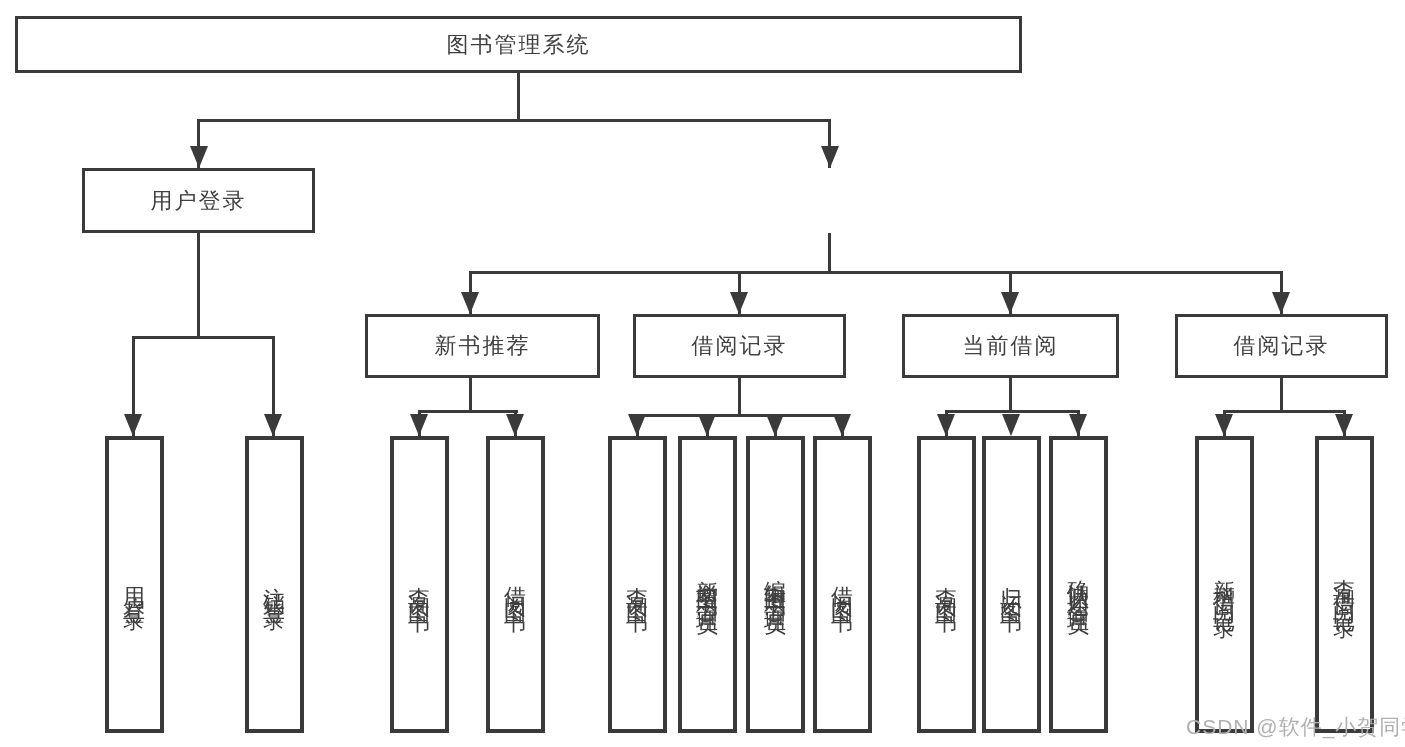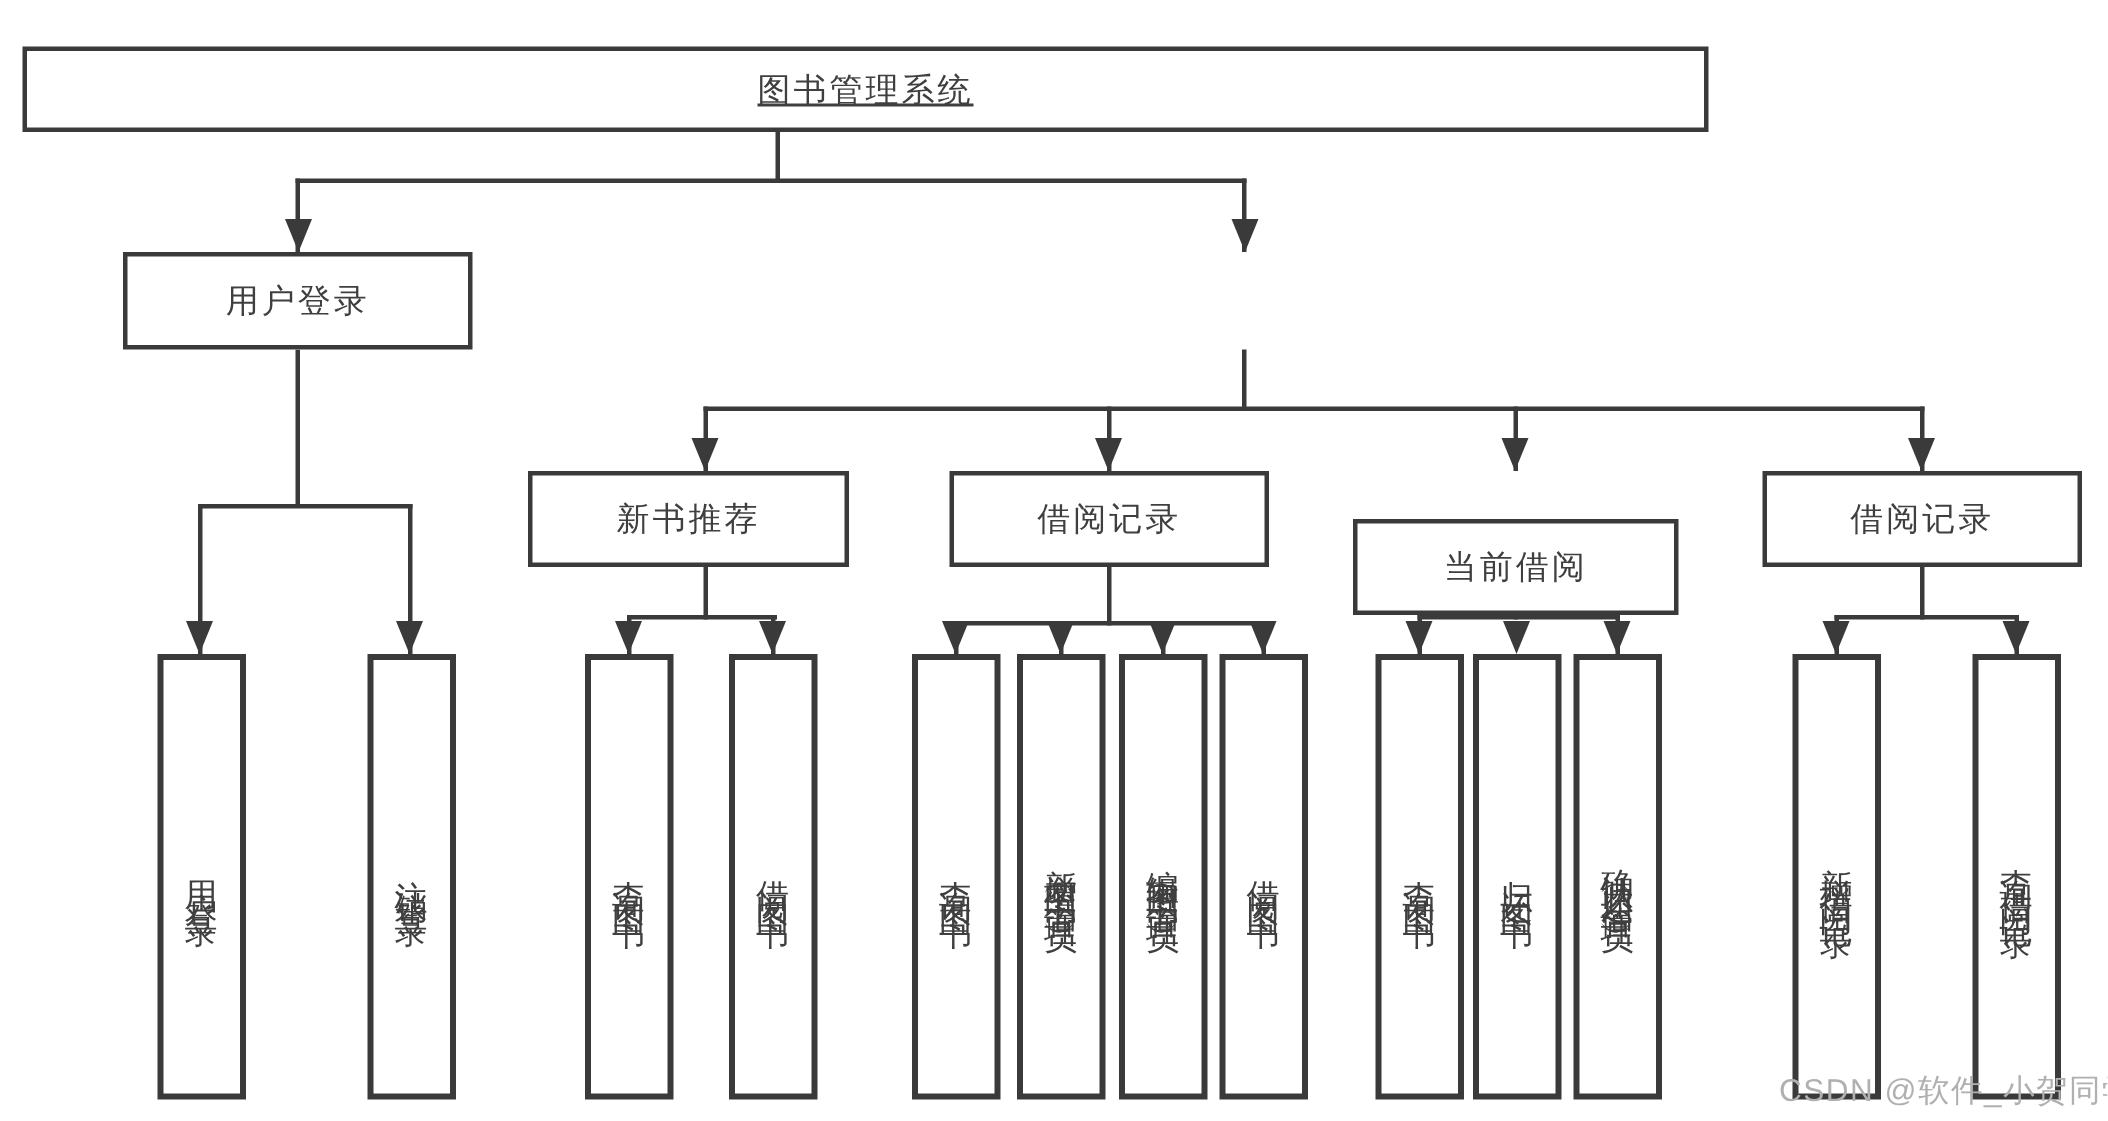--- a/index.html
+++ b/index.html
@@ -73,21 +73,21 @@
     color: var(--wm);
     z-index: 5;
     white-space: nowrap;
   }
 </style>
 </head>
 <body>
 
 <div class="canvas">
 
-  <div class="box" style="left:15px; top:31px; width:1124px; height:57px;text-decoration:underline;">
+  <div class="box" style="left:15px; top:16px; width:1007px; height:57px;">
     <span>图书管理系统</span>
   </div>
 
   <div class="vline" style="left:517px; top:70px; height:50px;"></div>
   <div class="hline" style="left:197px; top:119px; width:634px;"></div>
   <div class="vline" style="left:197px; top:119px; height:49px;"></div>
   <div class="vline" style="left:828px; top:119px; height:49px;"></div>
   <div class="arrow" style="left:190px; top:146px;"></div>
   <div class="arrow" style="left:821px; top:146px;"></div>
 
@@ -106,27 +106,27 @@
   <div class="hline" style="left:469px; top:271px; width:814px;"></div>
   <div class="vline" style="left:469px; top:271px; height:43px;"></div>
   <div class="vline" style="left:738px; top:271px; height:43px;"></div>
   <div class="vline" style="left:1009px; top:271px; height:43px;"></div>
   <div class="vline" style="left:1280px; top:271px; height:43px;"></div>
   <div class="arrow" style="left:461px; top:292px;"></div>
   <div class="arrow" style="left:730px; top:292px;"></div>
   <div class="arrow" style="left:1001px; top:292px;"></div>
   <div class="arrow" style="left:1272px; top:292px;"></div>
 
-  <div class="box" style="left:352px; top:314px; width:214px;">
+  <div class="box" style="left:365px; top:314px; width:235px;">
     <span>新书推荐</span>
   </div>
   <div class="box" style="left:633px; top:314px; width:213px;">
     <span>借阅记录</span>
   </div>
-  <div class="box" style="left:902px; top:314px; width:217px;margin-top:32px;">
+  <div class="box" style="left:902px; top:314px; width:217px;">
     <span>当前借阅</span>
   </div>
   <div class="box" style="left:1175px; top:314px; width:213px;">
     <span>借阅记录</span>
   </div>
 
   <div class="vline" style="left:469px; top:378px; height:35px;"></div>
   <div class="hline" style="left:418px; top:410px; width:100px;"></div>
   <div class="vline" style="left:418px; top:410px; height:26px;"></div>
   <div class="vline" style="left:514px; top:410px; height:26px;"></div>

